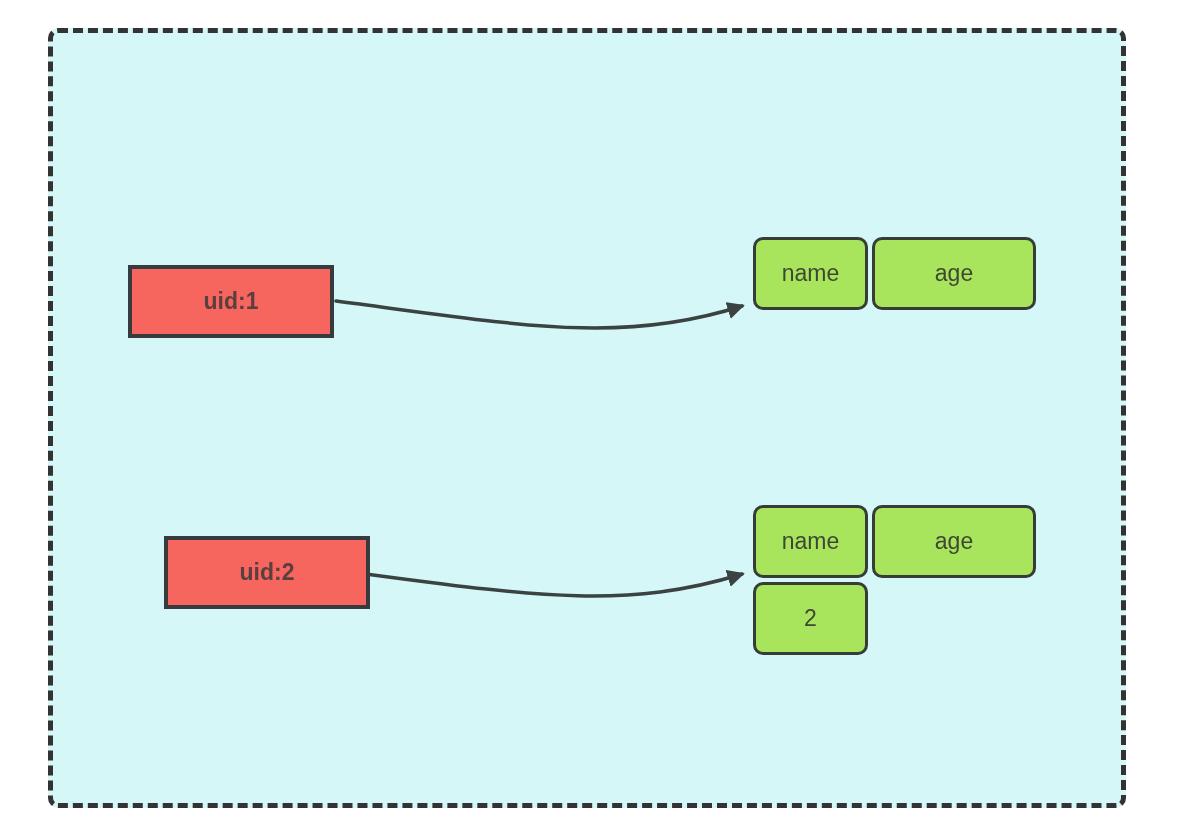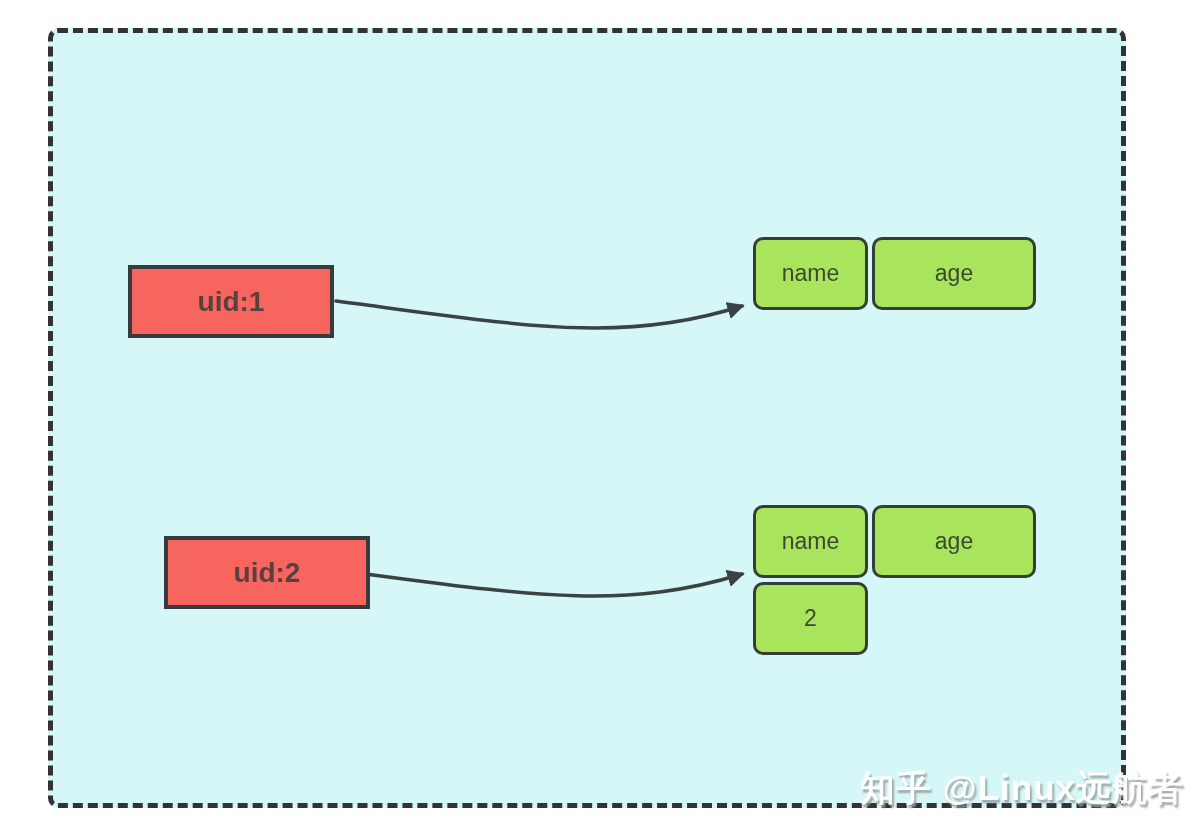--- a/index.html
+++ b/index.html
@@ -47,21 +47,21 @@
     position: absolute;
     width: 206px;
     height: 73px;
     box-sizing: border-box;
     background: var(--red_fill, #f7655f);
     border: 4px solid var(--red_border, #383b3d);
     display: flex;
     align-items: center;
     justify-content: center;
     color: var(--red_text, #593f3e);
-    font-size: 28px;
+    font-size: 23px;
     font-weight: bold;
   }
   .uid-box.n1 { left: 128px; top: 265px; }
   .uid-box.n2 { left: 128px; top: 536px; margin-left: 36px; }
   .kv-table {
     position: absolute;
     display: grid;
     grid-template-columns: 115px 164px;
     grid-template-rows: 73px 73px;
     gap: 4px;
@@ -121,15 +121,14 @@
     <div class="cell">name</div>
     <div class="cell">age</div>
   </div>
 
   <div class="kv-table t2">
     <div class="cell">name</div>
     <div class="cell">age</div>
     <div class="cell">2</div>
   </div>
 
-  <div class="watermark">知乎 @Linux远航者</div>
 
 </div>
 
 </body></html>

